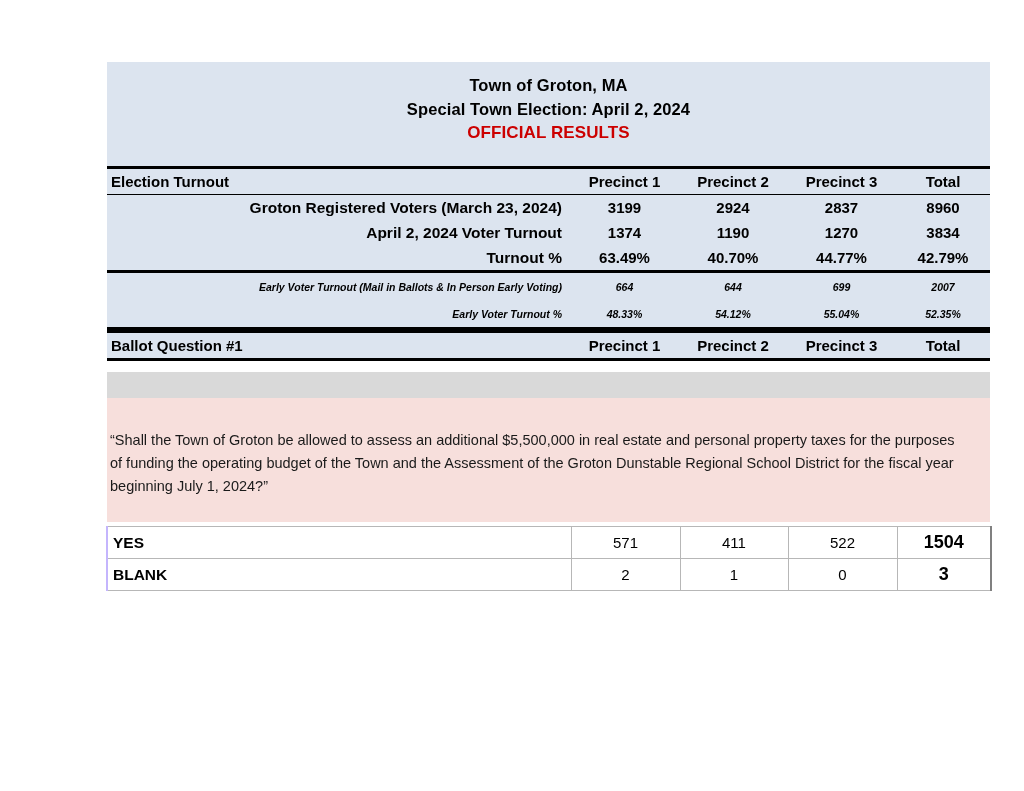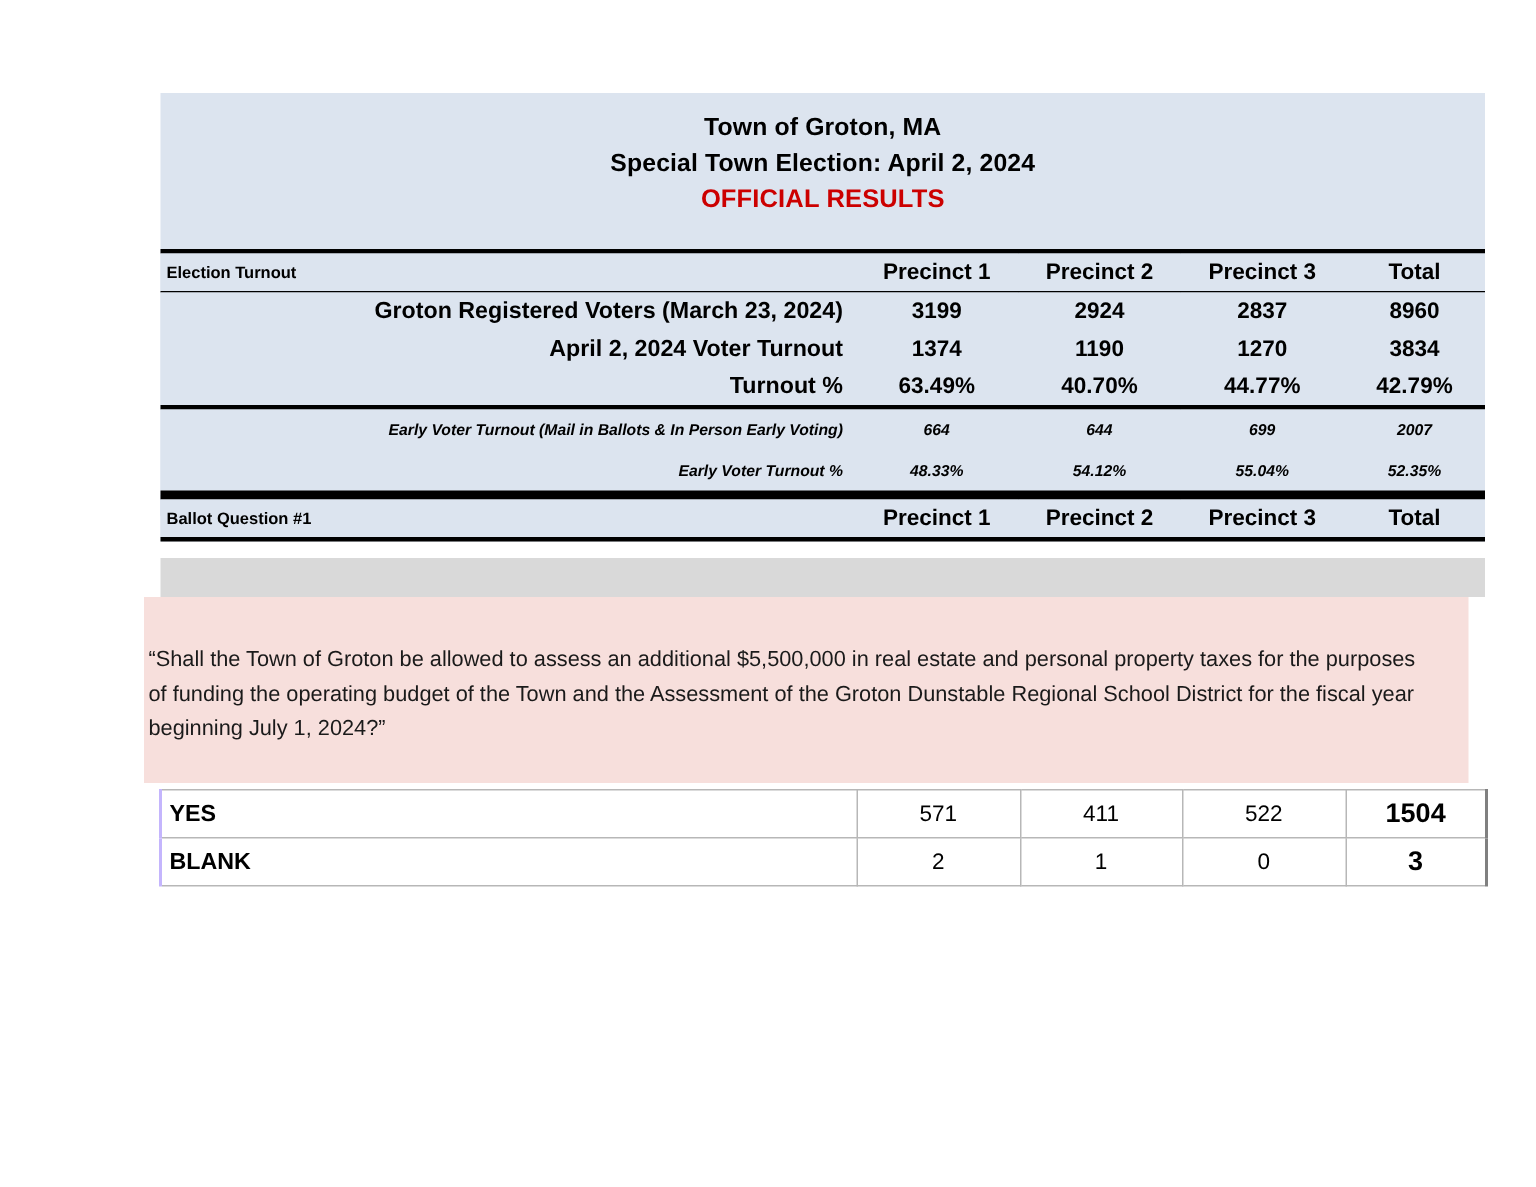--- a/index.html
+++ b/index.html
@@ -82,21 +82,21 @@
   }
 
   
   col.c-label { width: 463px; }
   col.c-p1    { width: 109px; }
   col.c-p2    { width: 108px; }
   col.c-p3    { width: 109px; }
   col.c-tot   { width: 94px; }
 
   .hdr-label {
-    font-size: 11px;
+    font-size: 15px;
     font-weight: bold;
     text-align: left;
     padding-left: 4px !important;
     height: 25px;
   }
   .hdr-col {
     font-size: 15px;
     font-weight: bold;
     text-align: center;
     height: 25px;
@@ -147,21 +147,21 @@
     left: 65px;
     top: 372px;
     width: 883px;
     height: 26px;
     background: #d9d9d9;
   }
 
   
   .question-block {
     position: absolute;
-    left: 54px;
+    left: 65px;
     top: 398px;
     width: 883px;
     height: 124px;
     background: #f7dfdc;
     box-sizing: border-box;
     padding: 31px 22px 0 3px;
   }
   .question-text {
     font-size: 14.5px;
     line-height: 23px;

